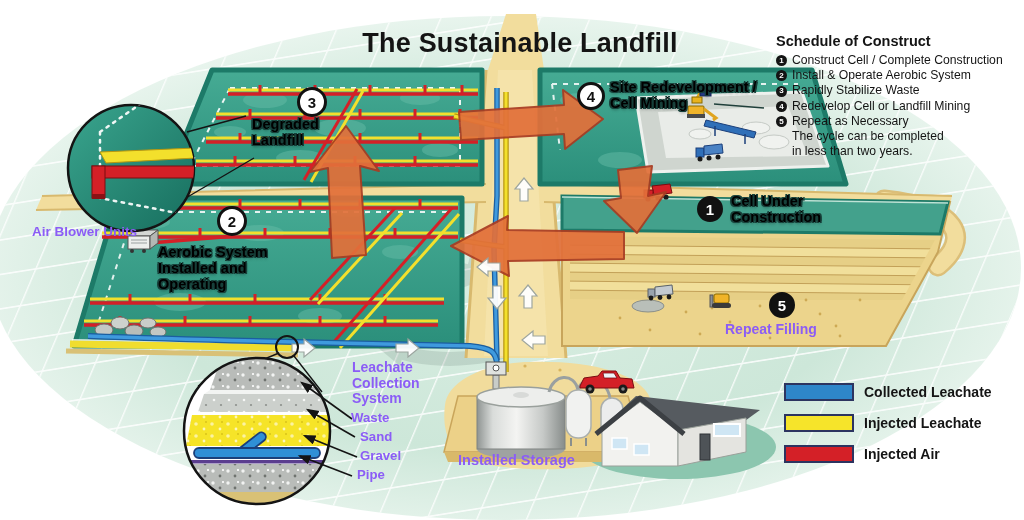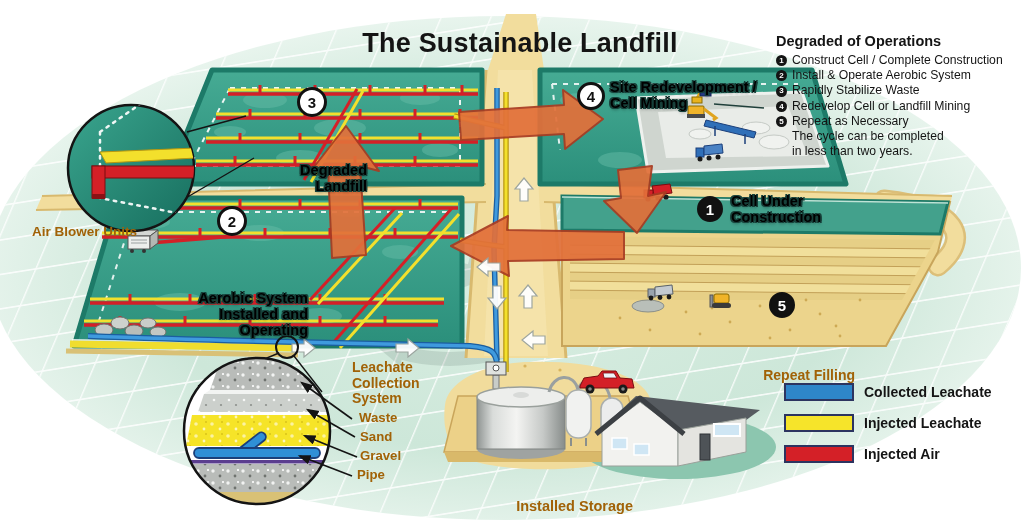--- a/index.html
+++ b/index.html
@@ -16,22 +16,22 @@
         font-size:8px;font-weight:bold;display:flex;align-items:center;justify-content:center;}
   .snote{margin-left:16px;font-size:12.2px;line-height:15.2px;white-space:nowrap;}
   
   .badge{border-radius:50%;display:flex;align-items:center;justify-content:center;
          font-weight:bold;font-size:15px;box-sizing:border-box;}
   .badge.light{width:30px;height:30px;background:#fff;color:#111;border:3px solid #111;}
   .badge.dark{width:26px;height:26px;background:#111;color:#fff;border:2px solid #111;}
   .olabel{color:#000000;font-weight:bold;font-size:14.5px;line-height:16px;
           text-shadow:-1.4px -1.4px 0 #17403a,1.4px -1.4px 0 #17403a,-1.4px 1.4px 0 #17403a,
                       1.4px 1.4px 0 #17403a,0 2px 3px rgba(0,0,0,.35);}
-  .blabel{color:#a16207;font-weight:bold;}
-  .center{text-align:right;margin-top:46px;}
+  .blabel{color:#8b5cf6;font-weight:bold;}
+  .center{text-align:left;}
   
   .legend .lrow{display:flex;align-items:center;margin-bottom:13px;margin-left:8px;}
   .legend .swatch{width:66px;height:14px;border:2.5px solid #2c3460;box-sizing:content-box;}
   .legend .ltext{margin-left:10px;font-size:14px;font-weight:bold;color:#141414;white-space:nowrap;}
 </style>
 </head>
 <body>
 
 <div id="stage">
 
@@ -402,21 +402,21 @@
       <path d="M352,476 L300,456" marker-end="url(#ah)"></path>
     </g>
   </g>
 
   <path d="M714,104 L764,108" stroke="#1f3f3a" stroke-width="1.5"></path>
 </svg>
 
 <div class="abs title" style="left:270px;top:28px;width:500px;">The Sustainable Landfill</div>
 
 <div class="abs sched" style="left:776px;top:33px;">
-  <h3>Degraded of Operations</h3>
+  <h3>Schedule of Construct</h3>
   <div class="srow">
     <span class="snum">1</span>
     <span>Construct Cell / Complete Construction</span>
       </div>
   <div class="srow">
     <span class="snum">2</span>
     <span>Install &amp; Operate Aerobic System</span>
       </div>
   <div class="srow">
     <span class="snum">3</span>
@@ -462,21 +462,21 @@
 <div class="abs badge dark" style="left:769px;top:292px;">5</div>
 <div class="abs blabel center" style="left:725px;top:321px;width:130px;font-size:14px;">Repeat Filling</div>
 
 <div class="abs blabel" style="left:32px;top:224px;font-size:13.5px;">Air Blower Units</div>
 
 <div class="abs blabel" style="left:352px;top:360px;font-size:14px;line-height:15.5px;">
   <div>Leachate</div>
   <div>Collection</div>
   <div>System</div>
 </div>
-<div class="abs blabel" style="left:359px;top:410px;font-size:13.2px;">Waste</div>
+<div class="abs blabel" style="left:351px;top:410px;font-size:13.2px;">Waste</div>
 <div class="abs blabel" style="left:360px;top:429px;font-size:13.2px;">Sand</div>
 <div class="abs blabel" style="left:360px;top:448px;font-size:13.2px;">Gravel</div>
 <div class="abs blabel" style="left:357px;top:467px;font-size:13.2px;">Pipe</div>
 
 <div class="abs blabel center" style="left:458px;top:452px;width:175px;font-size:14.5px;">Installed Storage</div>
 
 <div class="abs legend" style="left:776px;top:383px;">
   <div class="lrow">
     <span class="swatch" style="background-color: rgb(46, 134, 201);"></span>
     <span class="ltext">Collected Leachate</span>

